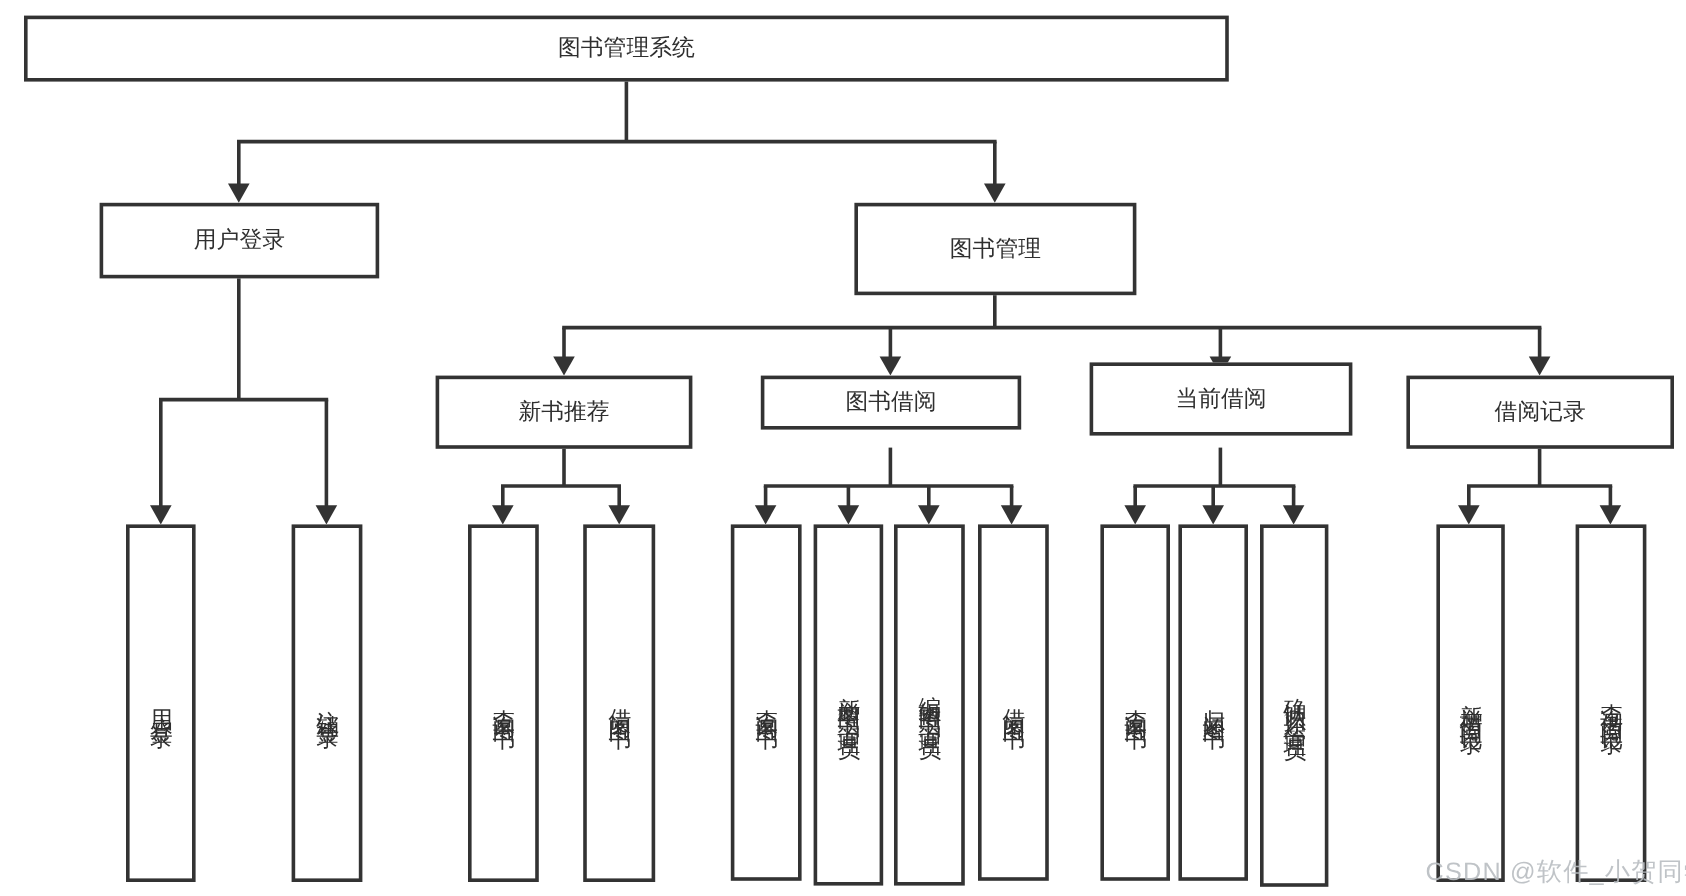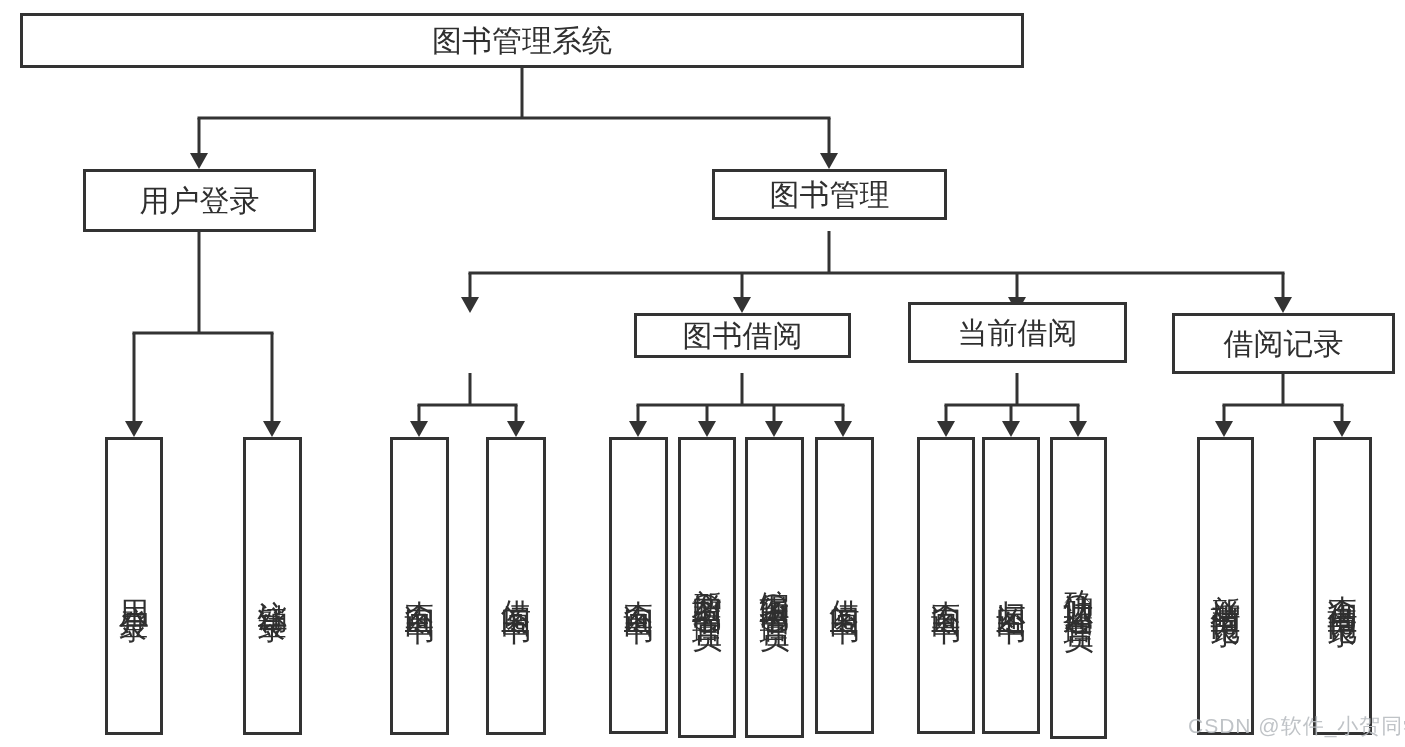--- a/index.html
+++ b/index.html
@@ -18,21 +18,21 @@
     pointer-events: none;
   }
   .box {
     position: absolute;
     box-sizing: border-box;
     border: 3px solid #333333;
     background: #ffffff;
     display: flex;
     align-items: center;
     justify-content: center;
-    font-size: 30px;
+    font-size: 19px;
     color: #2f2f2f;
     text-align: center;
     line-height: 1;
     white-space: nowrap;
   }
   .vbox {
     writing-mode: vertical-rl;
     text-orientation: mixed;
     letter-spacing: 5px;
     white-space: normal;
@@ -115,22 +115,23 @@
       <polygon points="1002,421 1020,421 1011,437"></polygon>
       <polygon points="1069,421 1087,421 1078,437"></polygon>
       <polygon points="1215,421 1233,421 1224,437"></polygon>
       <polygon points="1333,421 1351,421 1342,437"></polygon>
     </g>
   </svg>
 
   <div class="box" style="left:20px; top:13px; width:1004px; height:55px;">图书管理系统</div>
 
   <div class="box" style="left:83px; top:169px; width:233px; height:63px;">用户登录</div>
-  <div class="box" style="left:712px; top:169px; width:235px; height:51px;">图书管理</div>
+  <div class="box" style="left:712px; top:169px; width:235px; height:77px;">图书管理</div>
 
+  <div class="box" style="left:363px; top:313px; width:214px; height:61px;">新书推荐</div>
   <div class="box" style="left:634px; top:313px; width:217px; height:45px;">图书借阅</div>
   <div class="box" style="left:908px; top:302px; width:219px; height:61px;">当前借阅</div>
   <div class="box" style="left:1172px; top:313px; width:223px; height:61px;text-align:right;">借阅记录</div>
 
   <div class="box vbox" style="left:105px; top:437px; width:58px; height:298px;">用户登录</div>
   <div class="box vbox" style="left:243px; top:437px; width:59px; height:298px;">注销登录</div>
 
   <div class="box vbox" style="left:390px; top:437px; width:59px; height:298px;">查询图书</div>
   <div class="box vbox" style="left:486px; top:437px; width:60px; height:298px;">借阅图书</div>
 

